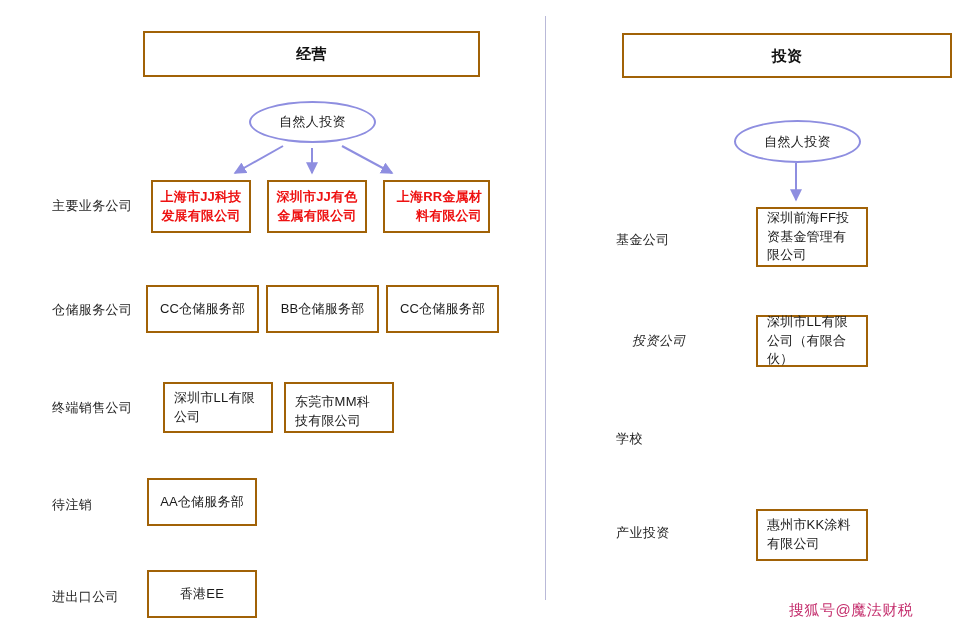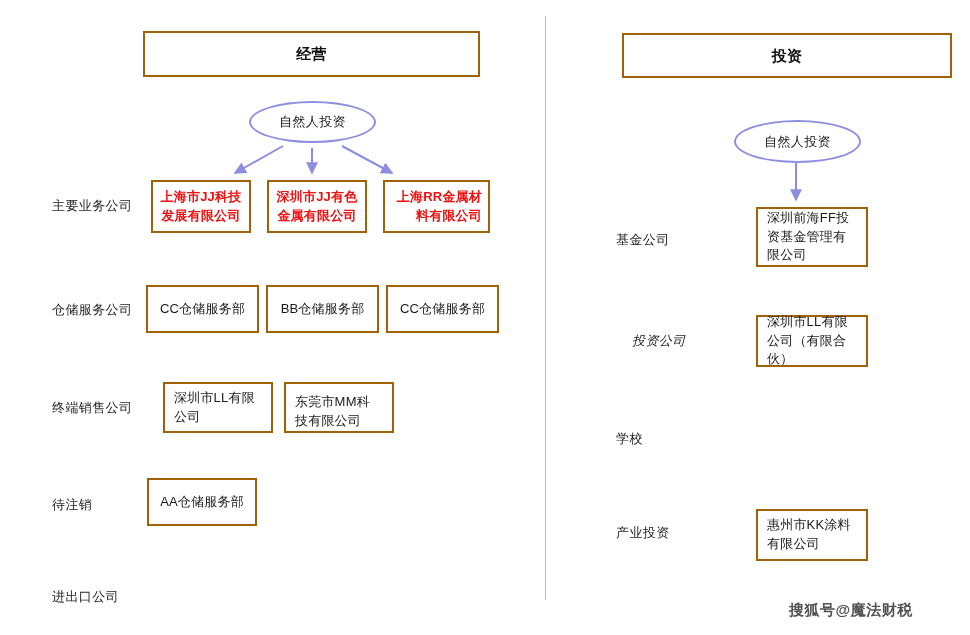--- a/index.html
+++ b/index.html
@@ -68,22 +68,22 @@
   }
   .divider {
     position: absolute;
     background: #b9b9d8;
     width: 1px;
   }
   .arrows { position: absolute; left: 0; top: 0; pointer-events: none; }
   .watermark {
     position: absolute;
     font-size: 15px;
-    font-weight: bold;
-    color: #404040;
+    font-weight: normal;
+    color: #be185d;
     letter-spacing: 0.5px;
     white-space: nowrap;
     opacity: 0.9;
   }
 </style>
 </head>
 <body>
 
 <div id="canvas">
 
@@ -147,20 +147,23 @@
   <div class="rowlabel" style="left:52px; top:495px; height:20px;">
     <span>待注销</span>
   </div>
   <div class="box center pad" style="left:147px; top:478px; width:110px; height:48px;">
     <span>AA仓储服务部</span>
   </div>
 
   <div class="rowlabel" style="left:52px; top:587px; height:20px;">
     <span>进出口公司</span>
   </div>
+  <div class="box center pad" style="left:147px; top:570px; width:110px; height:48px;">
+    <span>香港EE</span>
+  </div>
 
   <div class="divider" style="left:545px; top:16px; height:584px;"></div>
 
   <div class="box panel-title" style="left:622px; top:33px; width:330px; height:45px;">
     <span>投资</span>
   </div>
 
   <div class="oval" style="left:734px; top:120px; width:127px; height:43px;">
     <span>自然人投资</span>
   </div>

